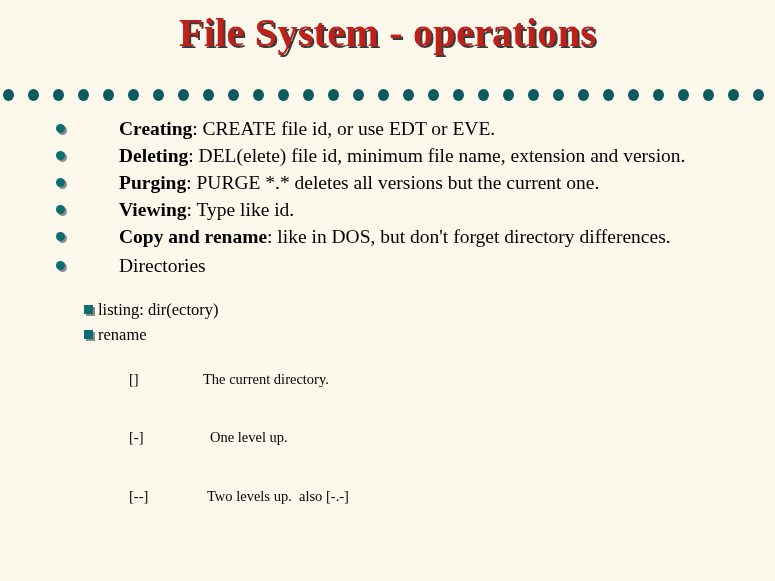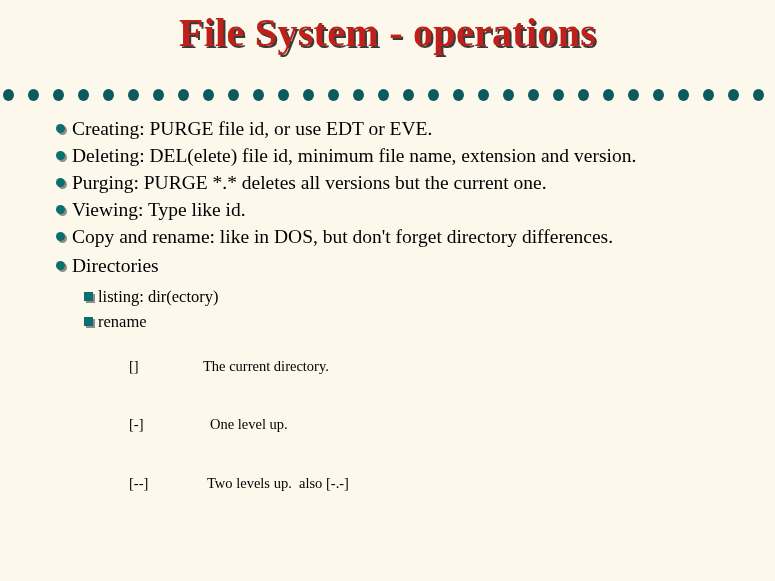--- a/index.html
+++ b/index.html
@@ -83,21 +83,22 @@
     position: absolute;
     left: 56px;
     top: 9px;
     width: 9px;
     height: 9px;
     border-radius: 50%;
     background: #0c6e6e;
     box-shadow: 2px 2px 0 #8d8d8d;
   }
   .lvl1 .lead {
-    font-weight: normal;
+    font-weight: bold;
+    margin-left: 47px;
   }
 
   .lvl2 {
     position: relative;
     padding-left: 98px;
     padding-right: 18px;
     font-size: 16.5px;
     line-height: 25px;
     color: #000;
   }
@@ -166,21 +167,21 @@
       <span class="div-dot"></span>
       <span class="div-dot"></span>
       <span class="div-dot"></span>
       <span class="div-dot"></span>
       <span class="div-dot"></span>
     </div>
 
   <div class="body">
 
     <div class="lvl1">
-      <span class="mark"></span><span class="lead">Creating</span><span>: PURGE file id, or use EDT or EVE.</span>
+      <span class="mark"></span><span class="lead">Creating</span><span>: CREATE file id, or use EDT or EVE.</span>
     </div>
 
     <div class="lvl1">
       <span class="mark"></span><span class="lead">Deleting</span><span>:  DEL(elete) file id, minimum file name, extension and version.</span>
     </div>
 
     <div class="lvl1">
       <span class="mark"></span><span class="lead">Purging</span><span>: PURGE *.* deletes all versions but the current one.</span>
     </div>
 
@@ -189,21 +190,21 @@
     </div>
 
     <div class="lvl1">
       <span class="mark"></span><span class="lead">Copy and rename</span><span>: like in DOS, but don't forget directory differences.</span>
     </div>
 
     <div class="lvl1" style="padding-top:2px;">
       <span class="mark" style="top:11px;"></span><span class="lead"></span><span>Directories</span>
     </div>
 
-    <div class="lvl2" style="margin-top:5px;">
+    <div class="lvl2" style="margin-top:18px;">
       <span class="mark"></span><span>listing:  dir(ectory)</span>
     </div>
 
     <div class="lvl2">
       <span class="mark"></span>
     </div>
 
     <div class="lvl2">
       <span class="mark"></span>
     </div>

